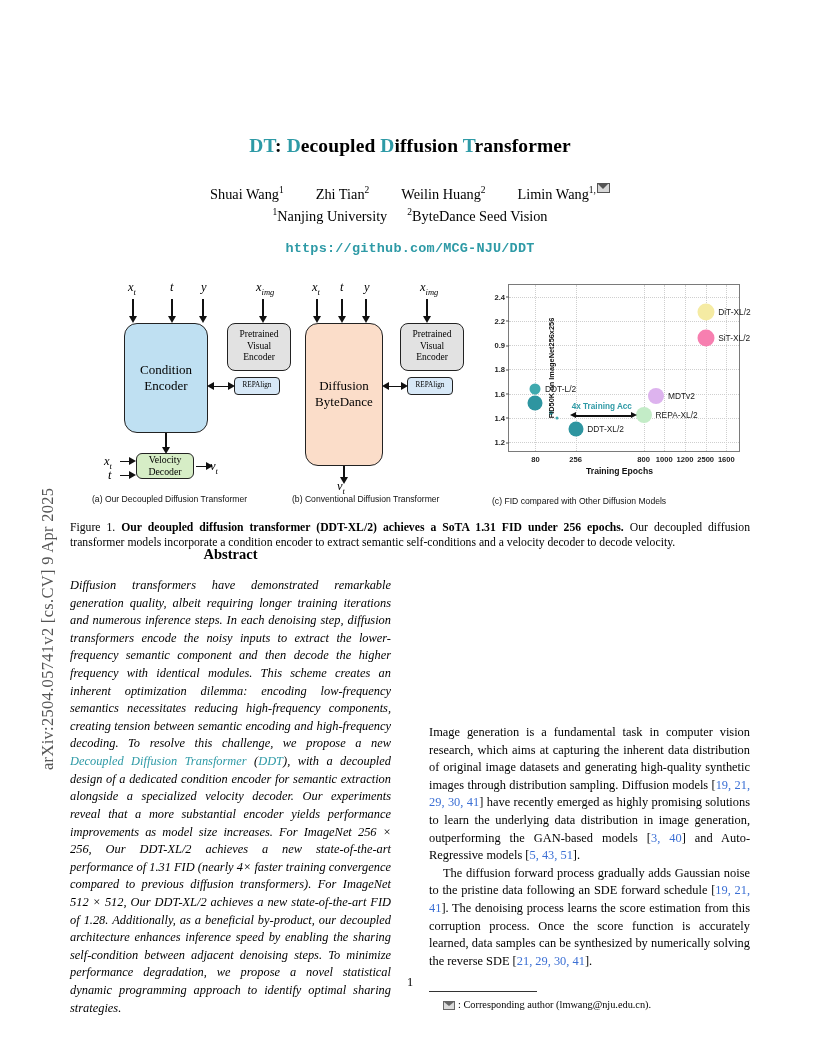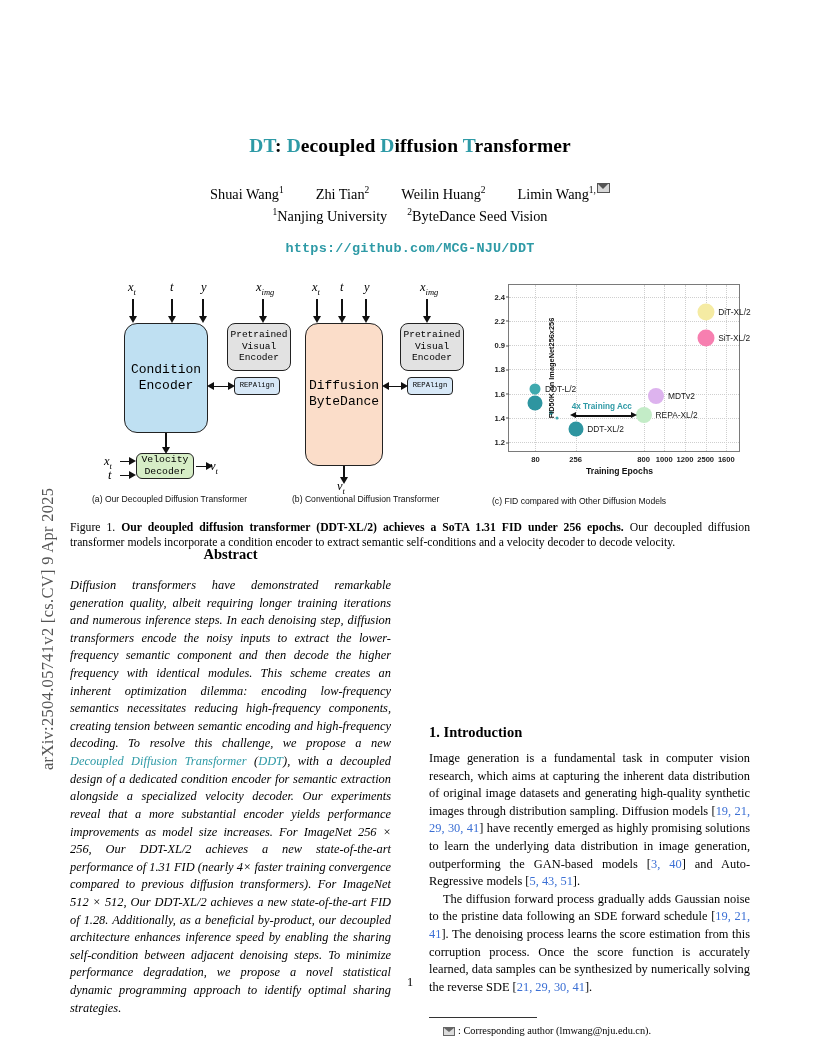--- a/index.html
+++ b/index.html
@@ -159,21 +159,21 @@
     border-left: 7px solid #111;
   }
 
   .box {
     position: absolute;
     border: 1.3px solid #222;
     display: flex;
     align-items: center;
     justify-content: center;
     text-align: center;
-    font-family: Liberation Mono, monospace;
+    font-family: Liberation Serif, serif;
     line-height: 1.22;
     box-sizing: border-box;
   }
   .box-cond {
     background: #bfe0f2;
     border-radius: 13px;
     font-size: 13px;
   }
   .box-diff {
     background: #fbddc9;
@@ -580,21 +580,20 @@
     <div class="col">
       <h2 class="section-head">Abstract</h2>
       <p class="abs">
         <span>Diffusion transformers have demonstrated remarkable generation quality, albeit requiring longer training iterations and numerous inference steps. In each denoising step, diffusion transformers encode the noisy inputs to extract the lower-frequency semantic component and then decode the higher frequency with identical modules. This scheme creates an inherent optimization dilemma: encoding low-frequency semantics necessitates reducing high-frequency components, creating tension between semantic encoding and high-frequency decoding. To resolve this challenge, we propose a new </span><span class="ac">Decoupled Diffusion Transformer</span><span> (</span><span class="ac">DDT</span><span>), with a decoupled design of a dedicated condition encoder for semantic extraction alongside a specialized velocity decoder. Our experiments reveal that a more substantial encoder yields performance improvements as model size increases. For ImageNet 256 × 256, Our DDT-XL/2 achieves a new state-of-the-art performance of 1.31 FID (nearly 4× faster training convergence compared to previous diffusion transformers). For ImageNet 512 × 512, Our DDT-XL/2 achieves a new state-of-the-art FID of 1.28. Additionally, as a beneficial by-product, our decoupled architecture enhances inference speed by enabling the sharing self-condition between adjacent denoising steps. To minimize performance degradation, we propose a novel statistical dynamic programming approach to identify optimal sharing strategies.</span>
       </p>
     </div>
 
     <div class="col">
       <div style="height:150px;"></div>
       <div id="intro-block">
-        <h2 class="intro-head">1. Introduction</h2>
         <p class="body">
           <span>Image generation is a fundamental task in computer vision research, which aims at capturing the inherent data distribution of original image datasets and generating high-quality synthetic images through distribution sampling. Diffusion models [</span><span class="ref">19, 21, 29, 30, 41</span><span>] have recently emerged as highly promising solutions to learn the underlying data distribution in image generation, outperforming the GAN-based models [</span><span class="ref">3, 40</span><span>] and Auto-Regressive models [</span><span class="ref">5, 43, 51</span><span>].</span>
         </p>
         <p class="body indent">
           <span>The diffusion forward process gradually adds Gaussian noise to the pristine data following an SDE forward schedule [</span><span class="ref">19, 21, 41</span><span>]. The denoising process learns the score estimation from this corruption process. Once the score function is accurately learned, data samples can be synthesized by numerically solving the reverse SDE [</span><span class="ref">21, 29, 30, 41</span><span>].</span>
         </p>
       </div>
       <div id="footnote-wrap">
         <div id="footnote-rule"></div>
         <div id="footnote">

